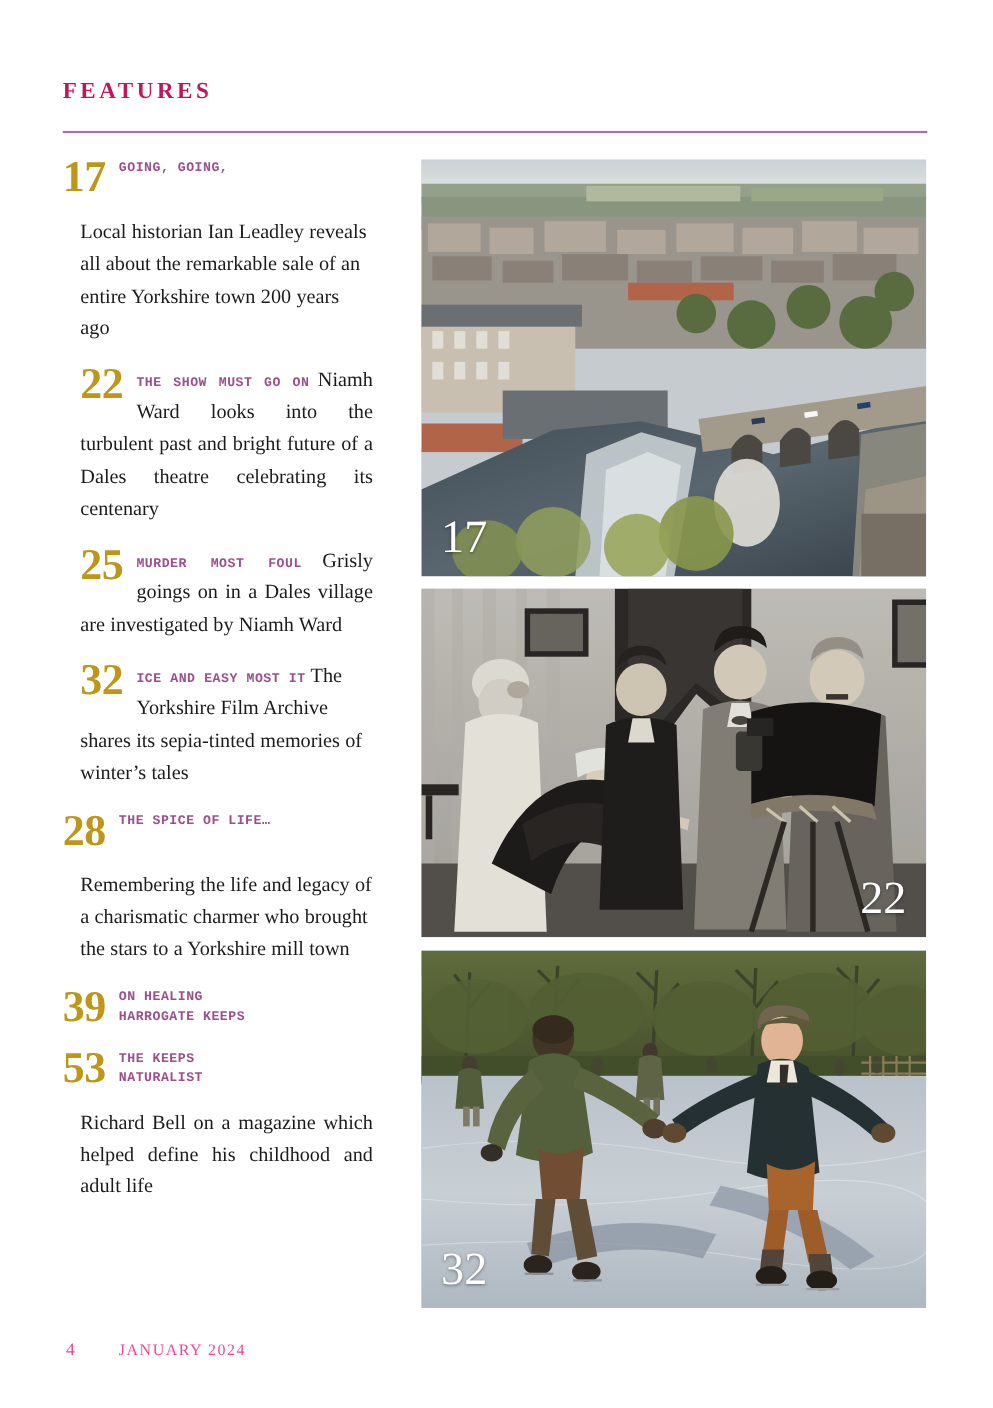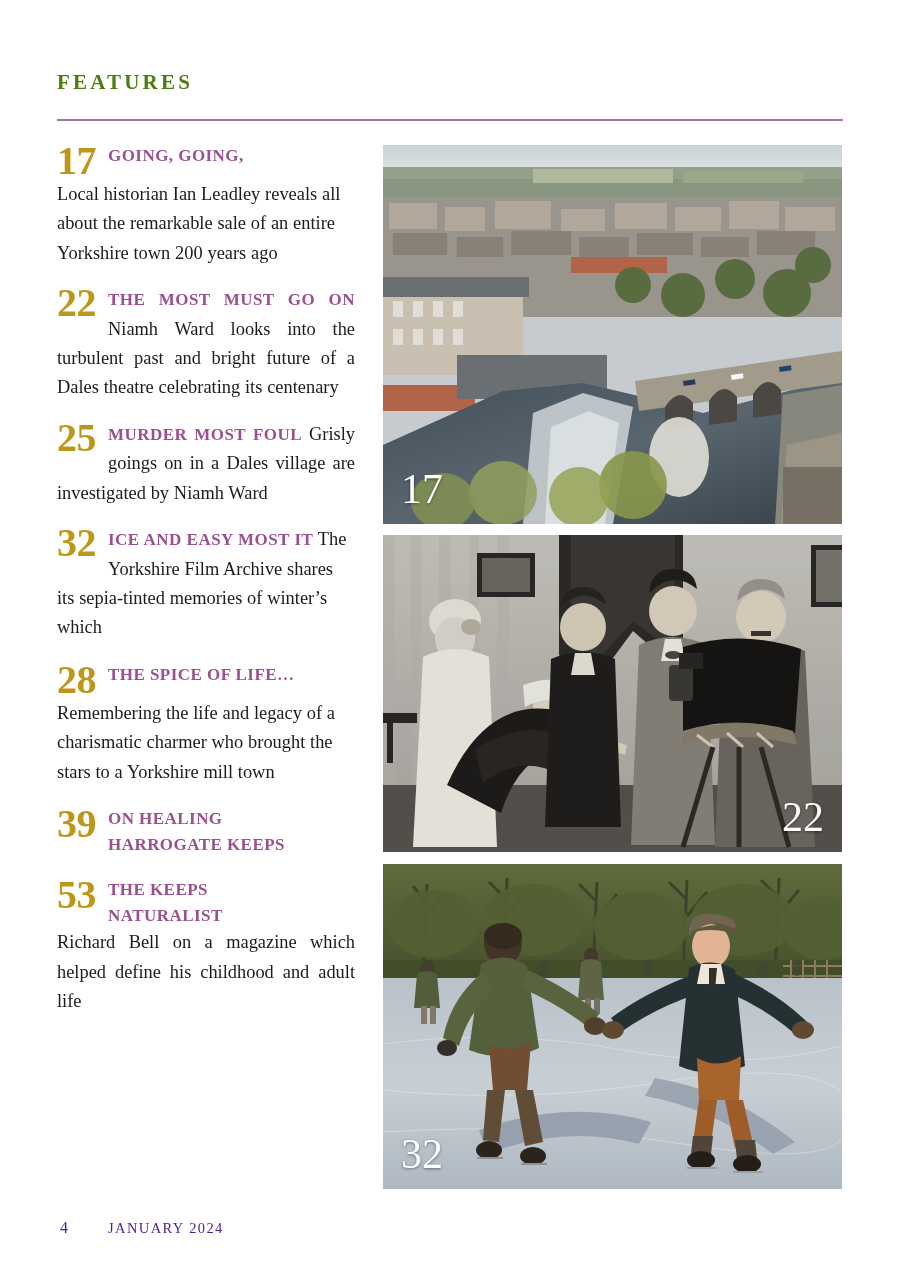--- a/index.html
+++ b/index.html
@@ -20,21 +20,21 @@
     position: absolute;
     left: 57px;
     top: 72px;
     width: 786px;
   }
   .section-title {
     font-family: "Liberation Serif", "DejaVu Serif", serif;
     font-weight: bold;
     font-size: 21px;
     letter-spacing: 3.2px;
-    color: #4d7c0f;
+    color: #be185d;
     line-height: 1;
     margin: 0;
   }
   .header-rule {
     position: absolute;
     left: 57px;
     top: 119px;
     width: 786px;
     height: 1.6px;
     background: #A673AF;
@@ -52,41 +52,41 @@
     position: relative;
   }
   .entry:last-child { margin-bottom: 0; }
 
   .entry-body {
     font-size: 18.4px;
     line-height: 1.60;
     color: #1b1b1b;
     text-align: justify;
     text-justify: inter-word;
-    margin: 0;
+    margin: 16px;
     word-spacing: 0.2px;
   }
   .entry-body.ragged { text-align: left; }
 
   .pagenum {
     float: left;
     font-size: 40px;
     font-weight: bold;
     color: #BE971A;
     line-height: 0.92;
     margin: 0 12px 0 0;
     letter-spacing: -0.5px;
     font-family: "Liberation Serif", "DejaVu Serif", serif;
   }
   .entry-title {
     font-weight: bold;
-    font-size: 17px;
+    font-size: 12px;
     letter-spacing: 0.45px;
     color: #9B4F8E;
-    font-family: Liberation Serif, serif;
+    font-family: Liberation Mono, monospace;
   }
   .entry-title .tline {
     display: block;
     line-height: 1.52;
   }
   .entry-title.inline-title {
     display: inline;
   }
 
   
@@ -118,21 +118,21 @@
   #photo-theatre{ top: 535px;  width: 459px; height: 317px; }
   #photo-skate  { top: 864px;  width: 459px; height: 325px; }
 
   .photo svg { display: block; width: 100%; height: 100%; }
 
   
   .footer {
     position: absolute;
     left: 60px;
     top: 1219px;
-    color: #4c1d95;
+    color: #ec4899;
     font-size: 15px;
   }
   .footer .folio {
     display: inline-block;
     width: 48px;
     font-size: 16px;
   }
   .footer .issue {
     display: inline-block;
     font-size: 14.5px;
@@ -155,36 +155,36 @@
       <span class="pagenum">17</span>
       <span class="entry-title">
         <span class="tline">GOING, GOING,</span>
       </span>
     </div>
     <p class="entry-body ragged">Local historian Ian Leadley reveals all about the remarkable sale of an entire Yorkshire town 200 years ago</p>
   </div>
 
   <div class="entry">
     <p class="entry-body">
-      <span class="pagenum">22</span><span class="entry-title inline-title">THE MOST MUST GO ON</span>
+      <span class="pagenum">22</span><span class="entry-title inline-title">THE SHOW MUST GO ON</span>
       <span>Niamh Ward looks into the turbulent past and bright future of a Dales theatre celebrating its centenary</span>
     </p>
   </div>
 
   <div class="entry">
     <p class="entry-body">
       <span class="pagenum">25</span><span class="entry-title inline-title">MURDER MOST FOUL</span>
       <span>Grisly goings on in a Dales village are investigated by Niamh Ward</span>
     </p>
   </div>
 
   <div class="entry">
     <p class="entry-body ragged">
       <span class="pagenum">32</span><span class="entry-title inline-title">ICE AND EASY MOST IT</span>
-      <span>The Yorkshire Film Archive shares its sepia-tinted memories of winter’s which</span>
+      <span>The Yorkshire Film Archive shares its sepia-tinted memories of winter’s tales</span>
     </p>
   </div>
 
   <div class="entry">
     <div class="title-block">
       <span class="pagenum">28</span>
       <span class="entry-title">
         <span class="tline">THE SPICE OF LIFE…</span>
       </span>
     </div>

